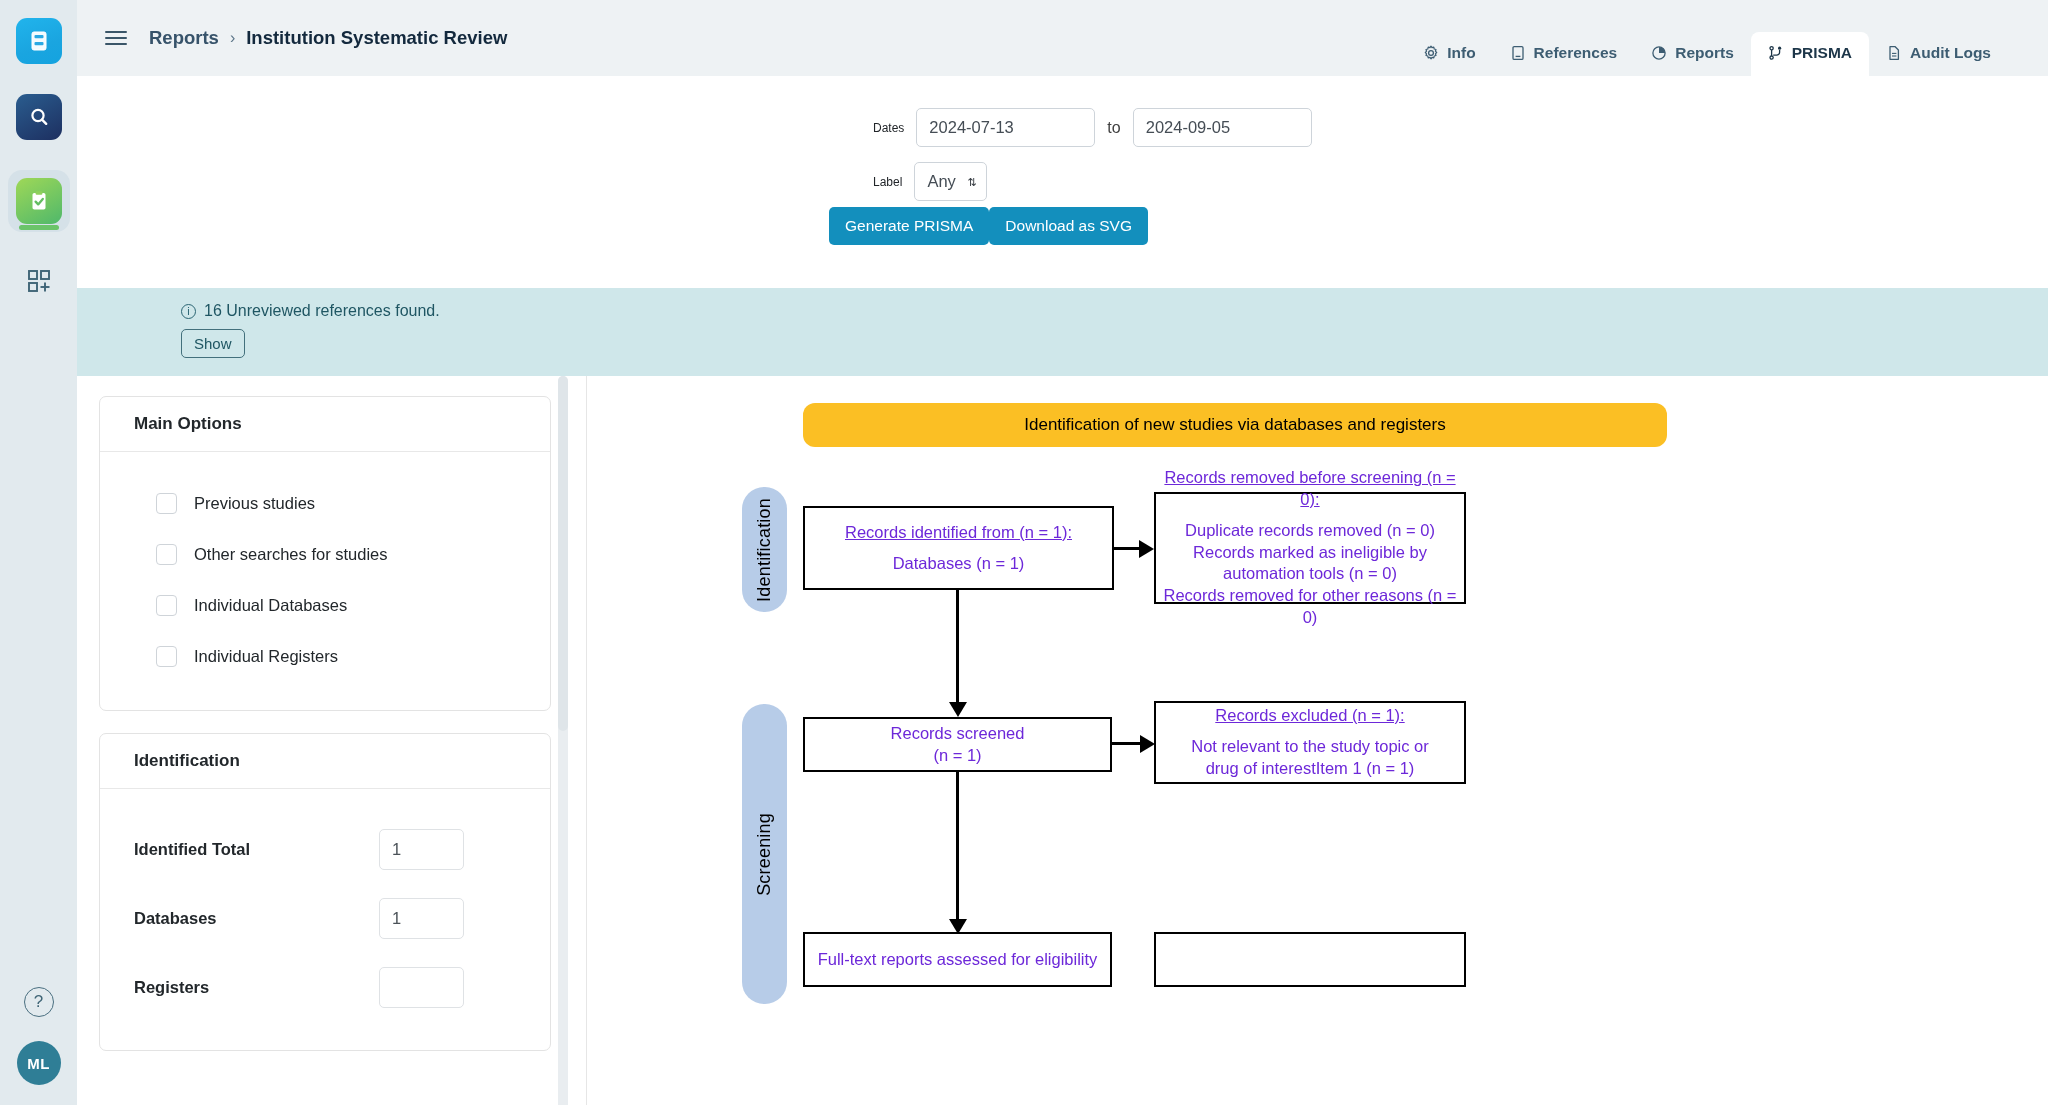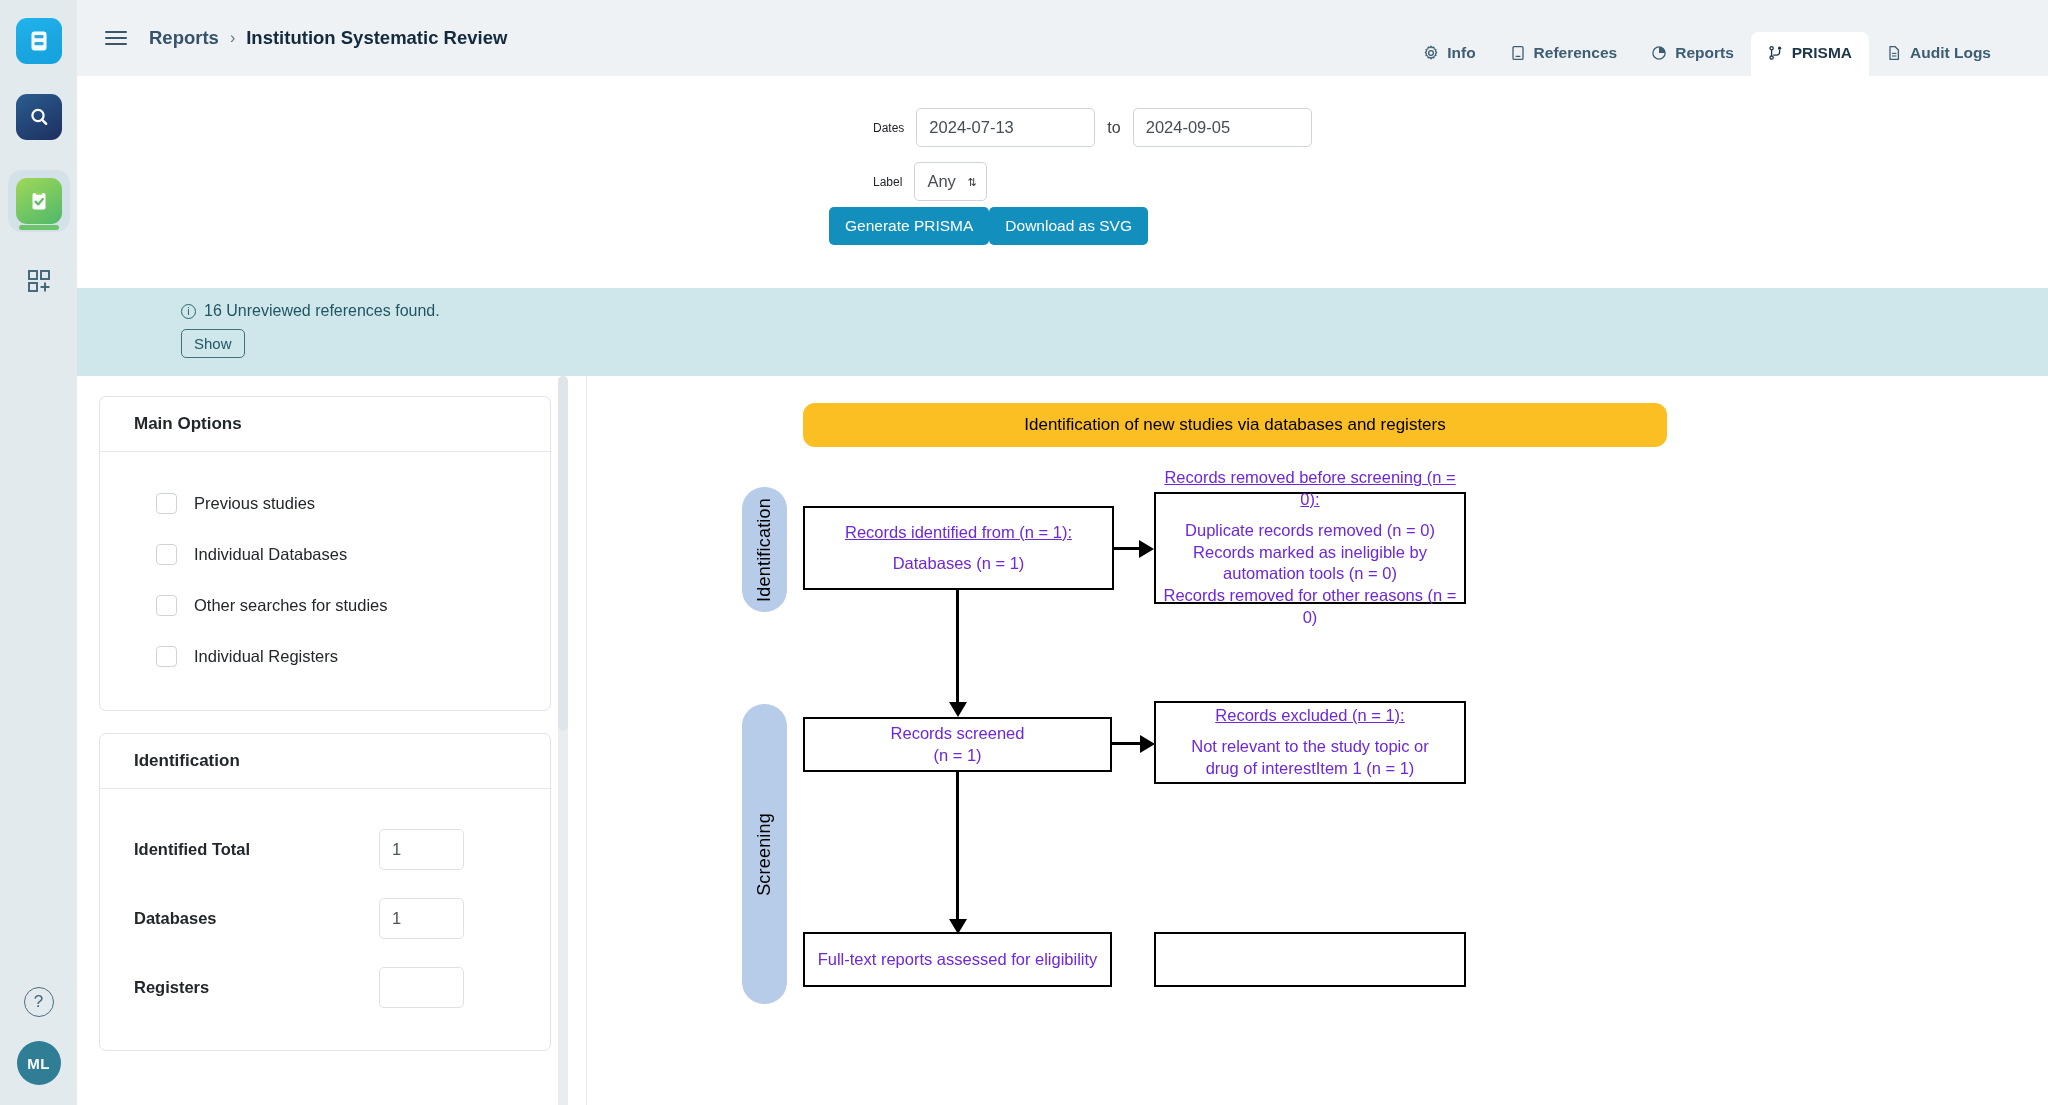--- a/index.html
+++ b/index.html
@@ -375,25 +375,25 @@
 
         <div class="card">
           <div class="card-head">Main Options</div>
           <div class="card-body">
             <div class="chk-row">
               <span class="chk"></span>
               <span class="chk-label">Previous studies</span>
             </div>
             <div class="chk-row">
               <span class="chk"></span>
-              <span class="chk-label">Individual Databases</span>
+              <span class="chk-label">Other searches for studies</span>
             </div>
             <div class="chk-row">
               <span class="chk"></span>
-              <span class="chk-label">Other searches for studies</span>
+              <span class="chk-label">Individual Databases</span>
             </div>
             <div class="chk-row">
               <span class="chk"></span>
               <span class="chk-label">Individual Registers</span>
             </div>
           </div>
         </div>
 
         <div class="card">
           <div class="card-head">Identification</div>

